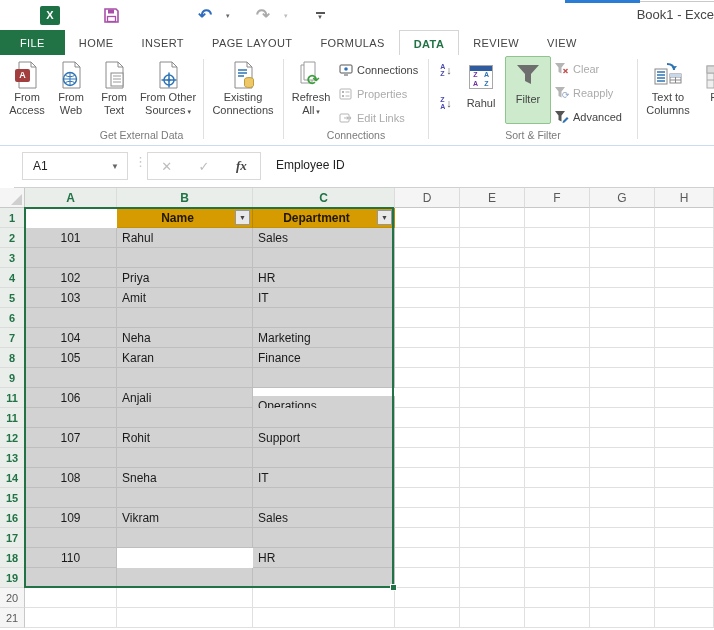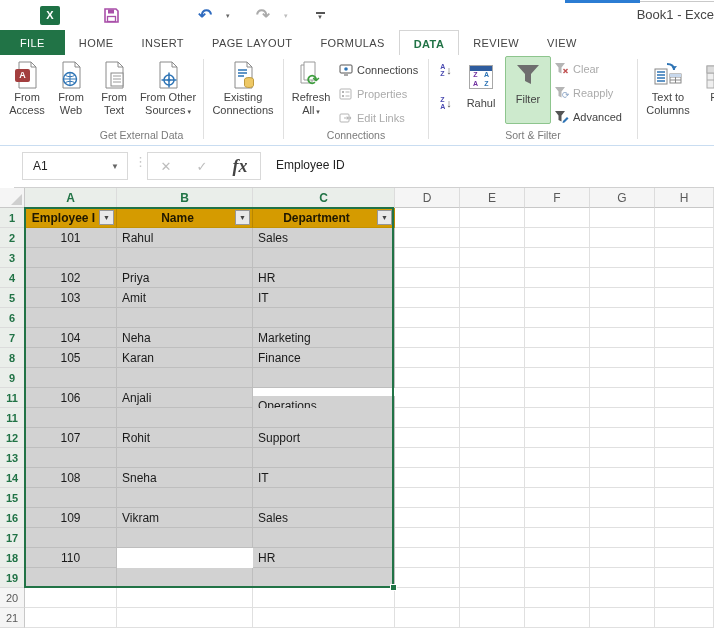--- a/index.html
+++ b/index.html
@@ -54,21 +54,21 @@
   .sorticon .lets{position:absolute;top:5px;left:0;width:100%;height:17px;display:grid;grid-template-columns:1fr 1fr;grid-template-rows:1fr 1fr;font-size:7px;font-weight:bold;text-align:center;line-height:8px;}
   .pl{color:#7030A0;} .bl{color:#2E74B5;}
   
   .fbar{position:absolute;left:14px;top:146px;width:714px;height:41px;background:#fff;border-bottom:1px solid #D0D0D0;}
   .namebox{position:absolute;left:8px;top:6px;width:104px;height:26px;border:1px solid #D9D9D9;display:flex;align-items:center;}
   .namebox .nb-val{margin-left:10px;font-size:12px;color:#222;}
   .namebox .nb-caret{position:absolute;right:8px;font-size:8px;color:#666;}
   .fdots{position:absolute;left:120px;top:8px;color:#C8C8C8;font-size:13px;letter-spacing:0;}
   .fbtns{position:absolute;left:133px;top:6px;width:112px;height:26px;border:1px solid #D9D9D9;display:flex;align-items:center;justify-content:space-around;}
   .fbtn{font-size:13px;color:#BDBDBD;}
-  .fxbtn{font-style:italic;font-family:"Liberation Serif","DejaVu Serif",serif;color:#444;font-weight:bold;font-size:18px;}
+  .fxbtn{font-style:italic;font-family:"Liberation Serif","DejaVu Serif",serif;color:#444;font-weight:bold;font-size:13px;}
   .fvalue{position:absolute;left:262px;top:12px;font-size:12px;color:#222;}
   
   #sheet{position:absolute;left:0;top:188px;width:714px;height:442px;background:#fff;overflow:hidden;}
   #sheet>div{position:absolute;box-sizing:border-box;}
   .corner{background:#F5F5F5;border-right:1px solid #C8C8C8;border-bottom:1px solid #C8C8C8;}
   .corner:after{content:"";position:absolute;right:2px;bottom:2px;width:0;height:0;
     border-left:11px solid transparent;border-bottom:11px solid #CFCFCF;}
   .colhead{background:#F5F5F5;border-right:1px solid #DCDCDC;border-bottom:1px solid #C8C8C8;
     color:#5A5A5A;font-size:12px;display:flex;align-items:center;justify-content:center;}
   .colhead.selc{background:#EAEEEA;color:#217346;font-weight:bold;}
@@ -351,21 +351,20 @@
     <div class="corner" style="left: 0px; top: 0px; width: 25px; height: 20px;"></div>
     <div class="colhead selc" style="left: 25px; top: 0px; width: 92px; height: 20px;">A</div>
     <div class="colhead selc" style="left: 117px; top: 0px; width: 136px; height: 20px;">B</div>
     <div class="colhead selc" style="left: 253px; top: 0px; width: 142px; height: 20px;">C</div>
     <div class="colhead" style="left: 395px; top: 0px; width: 65px; height: 20px;">D</div>
     <div class="colhead" style="left: 460px; top: 0px; width: 65px; height: 20px;">E</div>
     <div class="colhead" style="left: 525px; top: 0px; width: 65px; height: 20px;">F</div>
     <div class="colhead" style="left: 590px; top: 0px; width: 65px; height: 20px;">G</div>
     <div class="colhead" style="left: 655px; top: 0px; width: 59px; height: 20px;">H</div>
     <div class="rowhead selr" style="left: 0px; top: 20px; width: 25px; height: 20px;">1</div>
-    <div class="cell hdrcell" style="left: 25px; top: 20px; width: 92px; height: 20px;">Employee I<div class="filterbtn">▼</div></div>
     <div class="cell hdrcell" style="left: 117px; top: 20px; width: 136px; height: 20px;">Name<div class="filterbtn">▼</div></div>
     <div class="cell hdrcell" style="left: 253px; top: 20px; width: 142px; height: 20px;">Department<div class="filterbtn">▼</div></div>
     <div class="cell" style="left: 395px; top: 20px; width: 65px; height: 20px;"></div>
     <div class="cell" style="left: 460px; top: 20px; width: 65px; height: 20px;"></div>
     <div class="cell" style="left: 525px; top: 20px; width: 65px; height: 20px;"></div>
     <div class="cell" style="left: 590px; top: 20px; width: 65px; height: 20px;"></div>
     <div class="cell" style="left: 655px; top: 20px; width: 59px; height: 20px;"></div>
     <div class="rowhead selr" style="left: 0px; top: 40px; width: 25px; height: 20px;">2</div>
     <div class="cell selcell ctr" style="left: 25px; top: 40px; width: 92px; height: 20px;">101</div>
     <div class="cell selcell" style="left: 117px; top: 40px; width: 136px; height: 20px;">Rahul</div>

